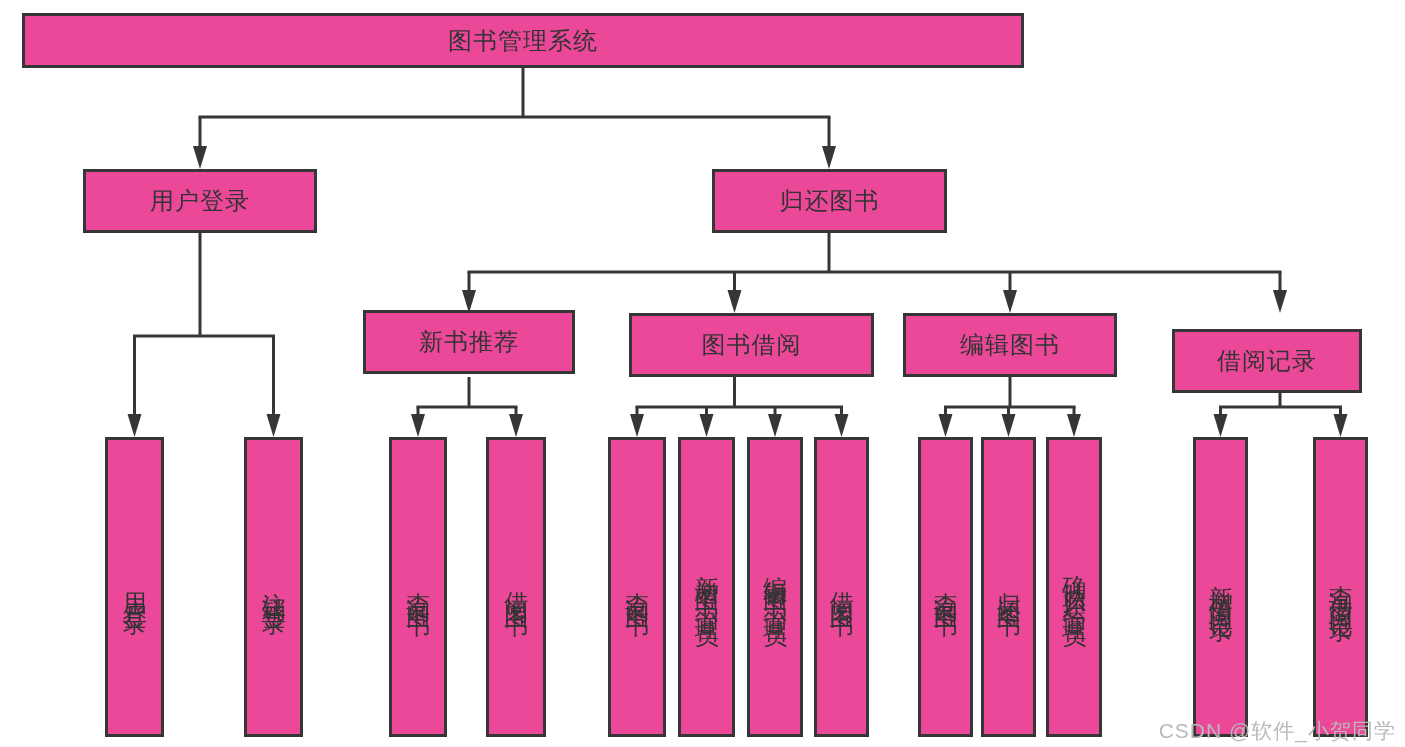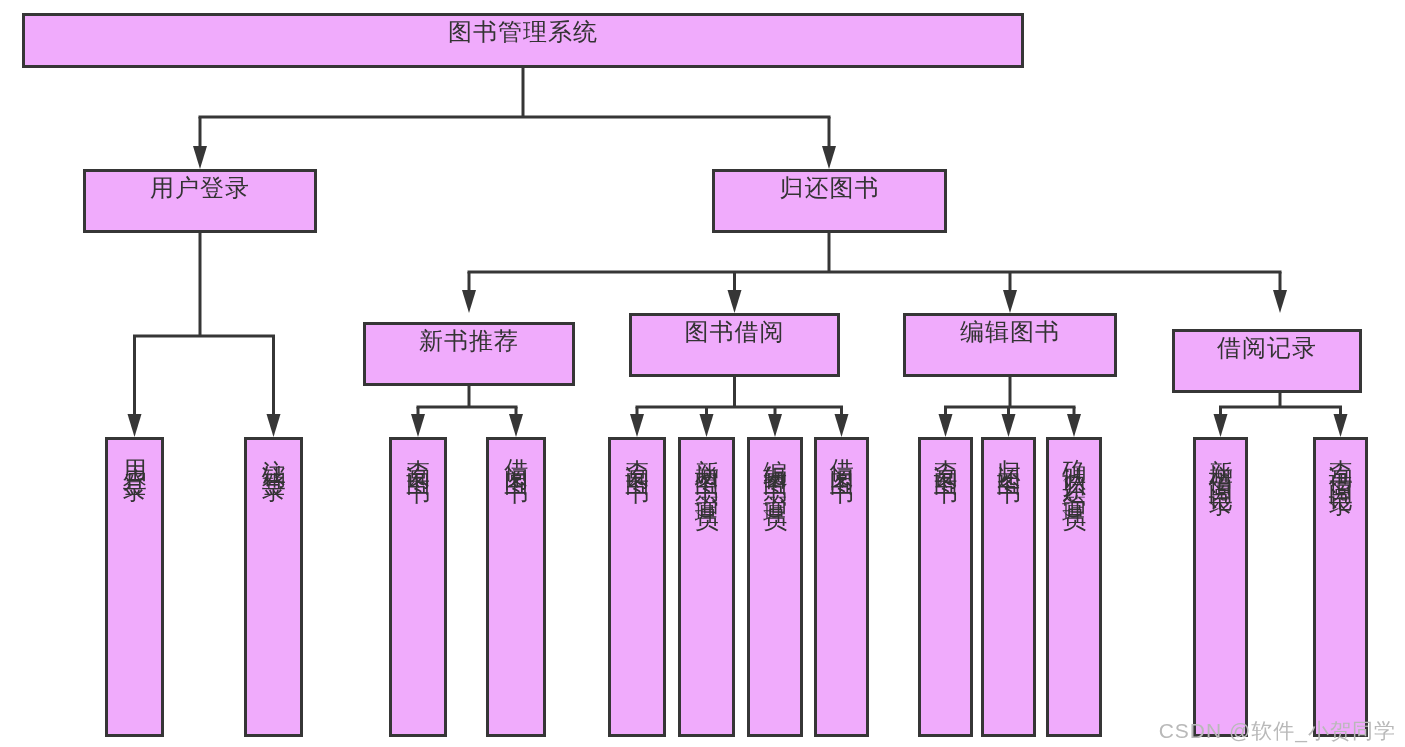--- a/index.html
+++ b/index.html
@@ -9,22 +9,23 @@
     height: 747px;
     background: #ffffff;
     font-family: "Liberation Sans", "DejaVu Sans", sans-serif;
     overflow: hidden;
   }
   #connectors { position:absolute; left:0; top:0; }
   .node {
     position: absolute;
     box-sizing: border-box;
     border: 3px solid #363636;
-    background: #f0abfc;
+    background: #ec4899;
     display: flex;
+    align-items: center;
     justify-content: center;
     color: #333333;
   }
   .node-h span {
     font-size: 24px;
     letter-spacing: 1px;
     color: #333333;
     white-space: nowrap;
   }
   .node-v span {
@@ -121,24 +122,24 @@
     <span>图书管理系统</span>
   </div>
 
   <div class="node node-h" style="left:83px;top:169px;width:234px;height:64px">
     <span>用户登录</span>
   </div>
   <div class="node node-h" style="left:712px;top:169px;width:235px;height:64px">
     <span>归还图书</span>
   </div>
 
-  <div class="node node-h" style="left:363px;top:322px;width:212px;height:64px">
+  <div class="node node-h" style="left:363px;top:310px;width:212px;height:64px">
     <span>新书推荐</span>
   </div>
-  <div class="node node-h" style="left:629px;top:313px;width:211px;height:64px">
+  <div class="node node-h" style="left:629px;top:313px;width:245px;height:64px">
     <span>图书借阅</span>
   </div>
   <div class="node node-h" style="left:903px;top:313px;width:214px;height:64px">
     <span>编辑图书</span>
   </div>
   <div class="node node-h" style="left:1172px;top:329px;width:190px;height:64px">
     <span>借阅记录</span>
   </div>
 
   <div class="node node-v" style="left:105px;top:437px;width:59px;height:300px">

